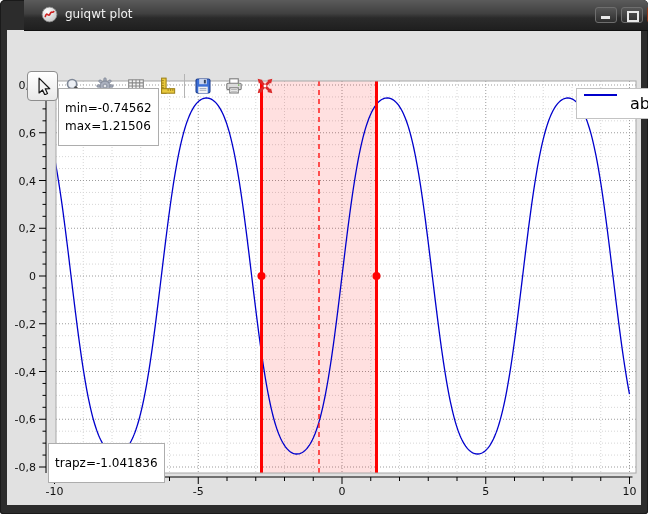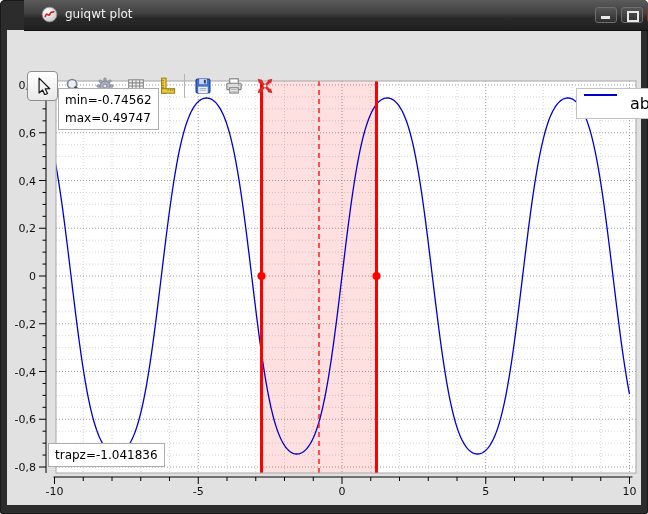--- a/index.html
+++ b/index.html
@@ -21,21 +21,21 @@
   
   #content{position:absolute;left:7px;top:30px;width:634px;height:475px;background:#e1e1e1;}
   #toolbar{position:absolute;left:20px;top:40px;display:flex;align-items:center;height:32px;}
   .tb{width:31px;height:30px;border:1px solid transparent;background:transparent;border-radius:4px;
     display:flex;align-items:center;justify-content:center;padding:0;}
   .tb.active{background:linear-gradient(180deg,#ffffff,#e9e9e9);border:1px solid #8d8d8d;}
   .tbsep{width:1px;height:24px;background:#b4b4b4;margin:0 2px;}
   #plotsvg{position:absolute;left:0;top:0;}
   
   .annbox{position:absolute;background:#ffffff;border:1px solid #adadad;font-size:12px;color:#000;
-    padding:2px 6px;line-height:18px;white-space:nowrap;}
+    padding:10px 6px;line-height:18px;white-space:nowrap;}
   #legend{position:absolute;background:#ffffff;border:1px solid #c3c3c3;display:flex;align-items:flex-start;
     font-size:16px;color:#000;padding:5px 8px 5px 7px;margin-left:19px;}
   #legend .leg-line{display:inline-block;width:33px;height:2px;margin-right:13px;}
 </style>
 </head>
 <body>
 
 <div id="window">
 
   <div id="content">
@@ -261,21 +261,21 @@
               <path d="M14.5,14.5 L10,13.4 L13.4,10 Z"></path>
             </g>
             <circle cx="8" cy="8" r="1.3" fill="#ffffff"></circle>
           </svg>
         </button>
       </div>
   </div>
 
   <div class="annbox" style="left:58px;top:88px;">
     <div>min=-0.74562</div>
-    <div>max=0.49747</div>
+    <div>max=1.21506</div>
   </div>
   <div class="annbox" style="left:48px;top:443px;">
     <div>trapz=-1.041836</div>
   </div>
   <div id="legend" style="left:557px;top:88px;">
     <span class="leg-line" style="background: rgb(0, 0, 204);"></span>
     <span>ab</span>
   </div>
 
   <div id="titlebar">

